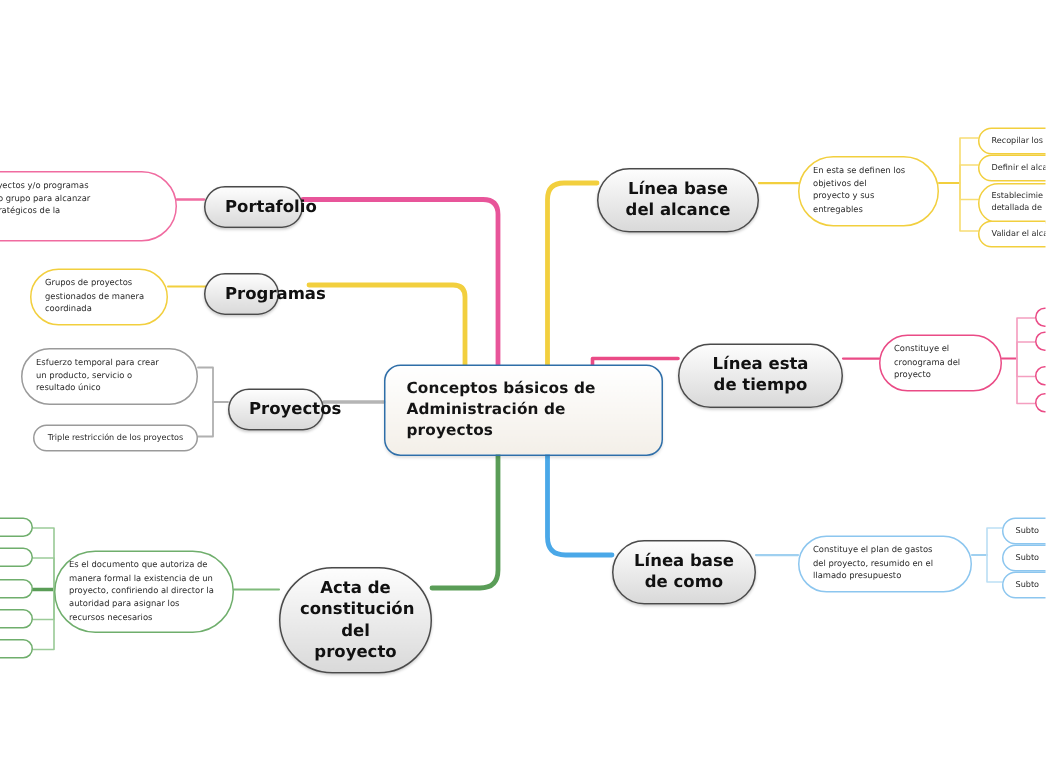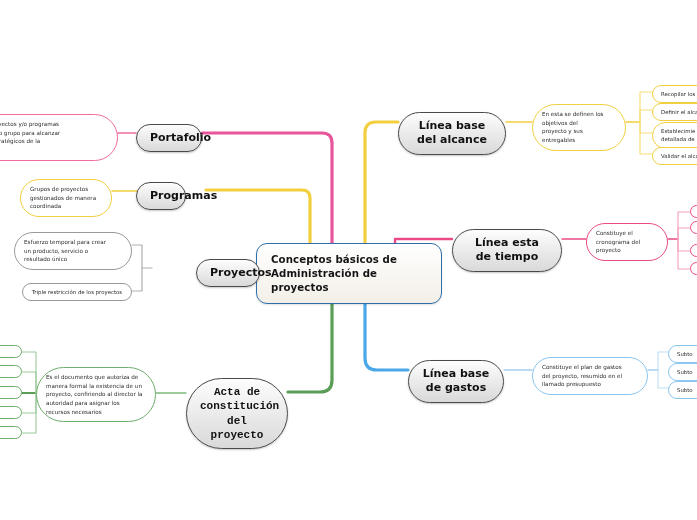--- a/index.html
+++ b/index.html
@@ -108,33 +108,33 @@
 
   <div class="node pill" style="left:136px;top:182px;width:50px;">
     <span>Programas</span>
   </div>
   <div class="node cap c-yellow" style="left:20px;top:179px;width:92px;">
     <span style="white-space: pre-line;">Grupos de proyectos
 gestionados de manera
 coordinada</span>
   </div>
 
-  <div class="node pill" style="left:152px;top:259px;width:64px;margin-left:44px;">
+  <div class="node pill" style="left:152px;top:259px;width:64px;">
     <span>Proyectos</span>
   </div>
   <div class="node cap c-grey" style="left:14px;top:232px;width:118px;">
     <span style="white-space: pre-line;">Esfuerzo temporal para crear
 un producto, servicio o
 resultado único</span>
   </div>
   <div class="node cap c-grey small" style="left:22px;top:283px;width:110px;justify-content:center;">
     <span style="text-align:center;">Triple restricción de los proyectos</span>
   </div>
 
-  <div class="node pill" style="left:186px;top:378px;width:102px;font-family:Liberation Mono, monospace;">
+  <div class="node pill" style="left:186px;top:378px;width:102px;">
     <span style="white-space: pre-line;">Acta de constitución
 del proyecto</span>
   </div>
   <div class="node cap c-green" style="left:36px;top:367px;width:120px;">
     <span style="white-space: pre-line;">Es el documento que autoriza de
 manera formal la existencia de un
 proyecto, confiriendo al director la
 autoridad para asignar los
 recursos necesarios</span>
   </div>
@@ -192,21 +192,21 @@
     <span></span>
   </div>
   <div class="node cap c-mag empty" style="left:690px;top:244px;width:28px;">
     <span></span>
   </div>
   <div class="node cap c-mag empty" style="left:690px;top:262px;width:28px;">
     <span></span>
   </div>
 
   <div class="node pill" style="left:408px;top:360px;width:96px;">
-    <span>Línea base de gastos</span>
+    <span>Línea base de como</span>
   </div>
   <div class="node cap c-blue" style="left:532px;top:357px;width:116px;">
     <span style="white-space: pre-line;">Constituye el plan de gastos
 del proyecto, resumido en el
 llamado presupuesto</span>
   </div>
   <div class="node cap c-blue small" style="left:668px;top:345px;width:44px;">
     <span>Subto</span>
   </div>
   <div class="node cap c-blue small" style="left:668px;top:363px;width:44px;">

